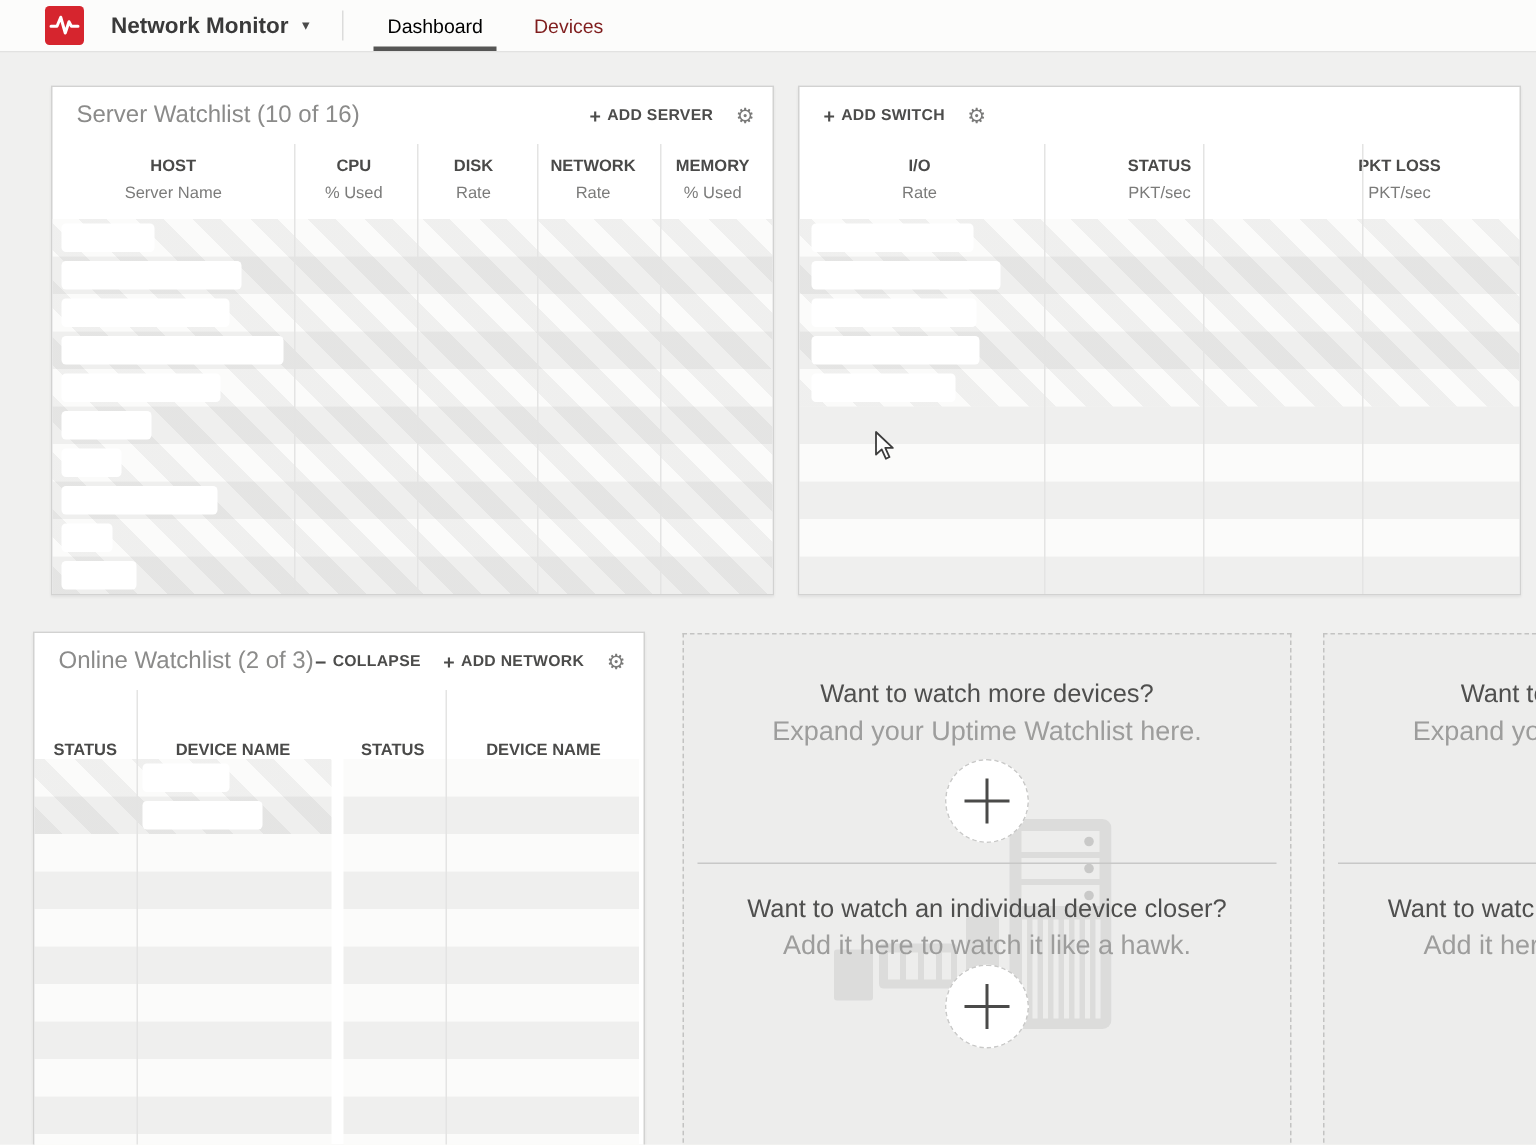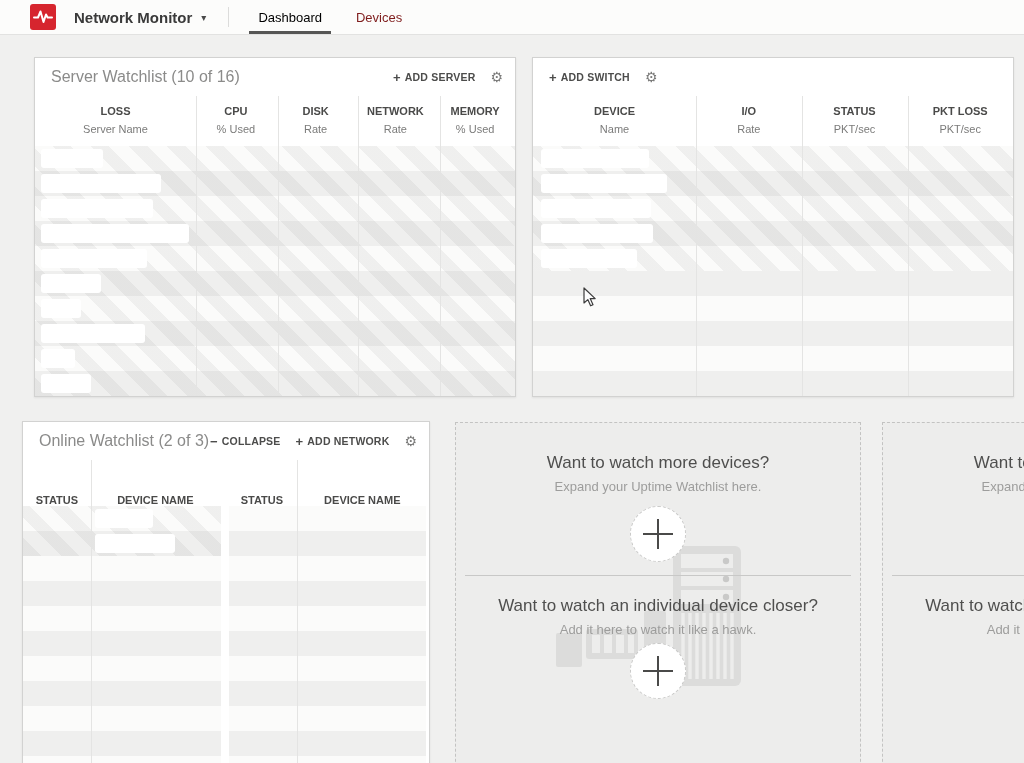--- a/index.html
+++ b/index.html
@@ -54,21 +54,21 @@
   .ohalf.right{margin-left:8px;width:197px;}
 
   
   .epanel{position:absolute;background:#ededec;border:1px dashed #c3c3c2;box-sizing:border-box;overflow:hidden;}
   #center-panel{left:455px;top:422px;width:406px;height:380px;}
   #right-panel{left:882px;top:422px;width:406px;height:380px;}
   .ep-sec{position:relative;text-align:center;z-index:2;}
   .ep-sec.top{height:153px;box-sizing:border-box;padding-top:28px;}
   .ep-sec.bottom{padding-top:18px;}
   .ep-title{font-size:17px;color:#4f4f4e;line-height:23px;}
-  .ep-sub{margin-top:4px;font-size:13px;color:#9d9d9c;line-height:18px;}
+  .ep-sub{margin-top:4px;font-size:18px;color:#9d9d9c;line-height:18px;}
   .ep-circle{width:54px;height:54px;background:#fff;border:1px dashed #c9c9c8;border-radius:50%;
     margin:10px auto 0;display:flex;align-items:center;justify-content:center;position:relative;z-index:2;}
   .ep-circle.c2{margin-top:4px;}
   .ep-div{position:absolute;left:9px;right:9px;top:152px;height:1px;background:#c8c8c7;z-index:2;}
   .ep-illus{position:absolute;left:100px;top:118px;z-index:1;}
 
   .cursor{position:absolute;left:583px;top:287px;z-index:9;}
 </style>
 </head>
 <body>
@@ -96,21 +96,21 @@
       <div class="head-actions">
         <div class="action">
           <span class="glyph">+</span>
           <span>ADD SERVER</span>
         </div>
         <div class="gear">⚙</div>
       </div>
     </div>
     <div class="cols">
         <div class="col" style="flex: 0 0 161px;">
-          <div class="col-name">LOSS</div>
+          <div class="col-name">HOST</div>
           <div class="col-sub">Server Name</div>
         </div>
         <div class="col" style="flex: 1 1 0px;">
           <div class="col-name">CPU</div>
           <div class="col-sub">% Used</div>
         </div>
         <div class="col" style="flex: 1 1 0px;">
           <div class="col-name">DISK</div>
           <div class="col-sub">Rate</div>
         </div>
@@ -166,24 +166,20 @@
     <div class="card-head">
       <div class="head-actions">
         <div class="action">
           <span class="glyph">+</span>
           <span>ADD SWITCH</span>
         </div>
         <div class="gear">⚙</div>
       </div>
     </div>
     <div class="cols">
-        <div class="col" style="flex: 0 0 163px;">
-          <div class="col-name">DEVICE</div>
-          <div class="col-sub">Name</div>
-        </div>
         <div class="col" style="flex: 1 1 0px;">
           <div class="col-name">I/O</div>
           <div class="col-sub">Rate</div>
         </div>
         <div class="col" style="flex: 1 1 0px;">
           <div class="col-name">STATUS</div>
           <div class="col-sub">PKT/sec</div>
         </div>
         <div class="col" style="flex: 1 1 0px;">
           <div class="col-name">PKT LOSS</div>

